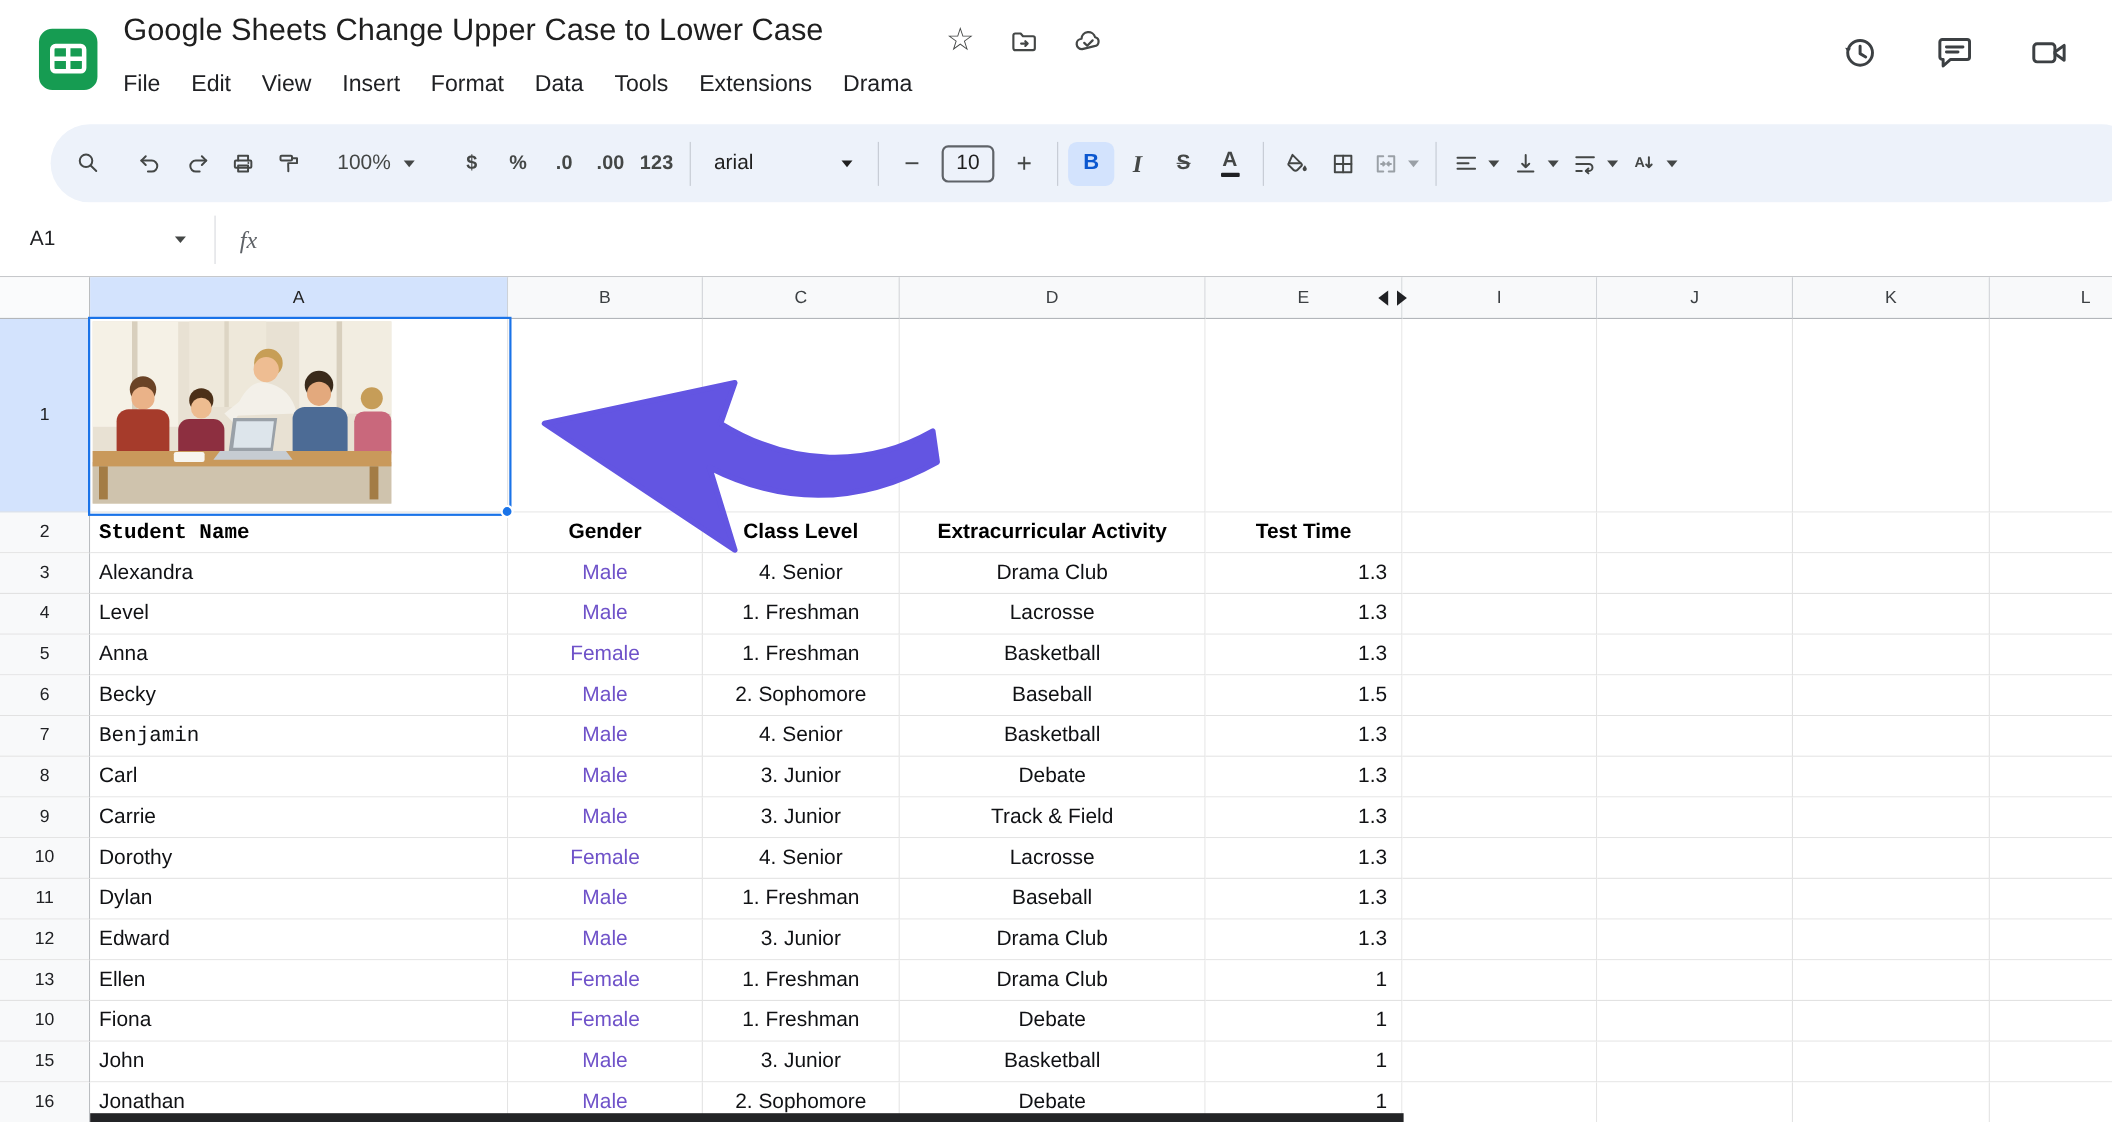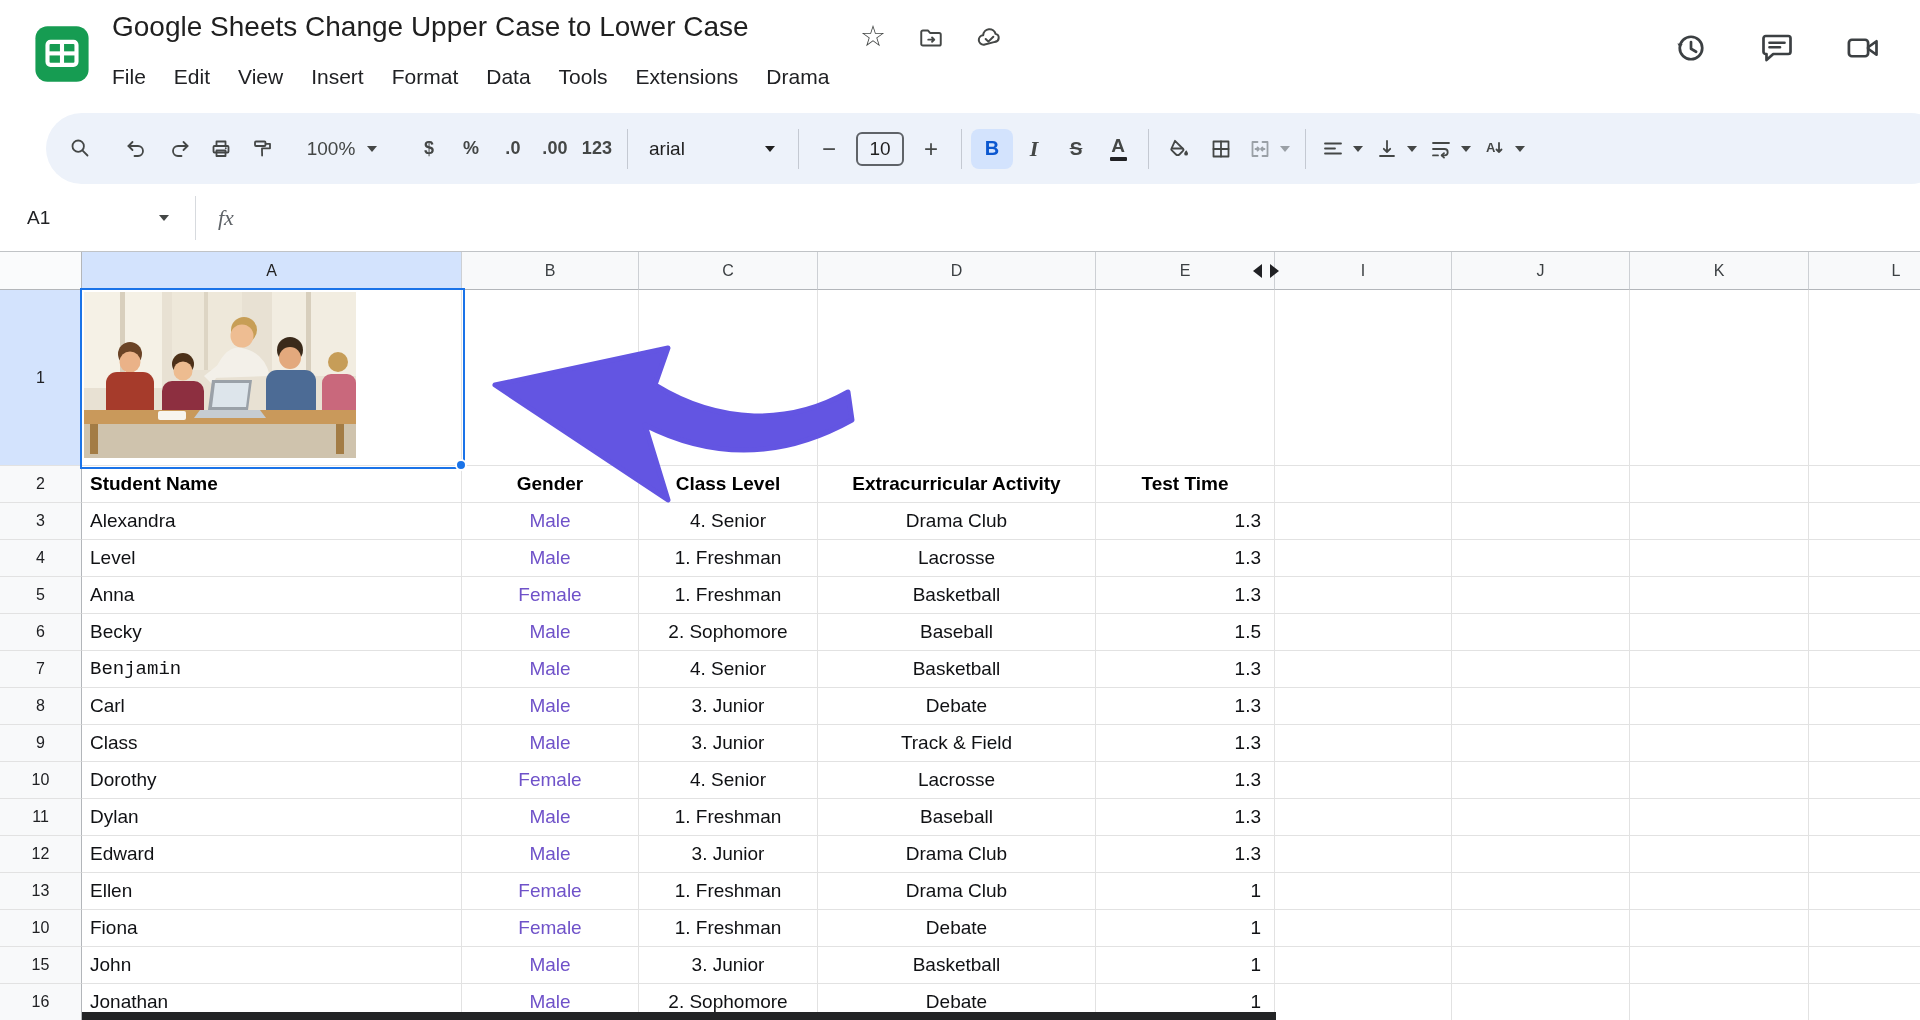--- a/index.html
+++ b/index.html
@@ -319,21 +319,21 @@
         <div class="cell" style="width: 179px;"></div>
         <div class="cell" style="width: 177px;"></div>
         <div class="cell" style="width: 178px;"></div>
         <div class="cell" style="width: 179px;"></div>
         <div class="cell" style="width: 175px;"></div>
       </div>
 
     <div id="rows">
         <div class="grow">
           <div class="row-num">2</div>
-          <div class="cell l b" style="width: 380px;">Student Name</div>
+          <div class="cell l b" style="width: 380px; font-family: Liberation Mono, monospace;">Student Name</div>
           <div class="cell c b" style="width: 177px;">Gender</div>
           <div class="cell c b" style="width: 179px;">Class Level</div>
           <div class="cell c b" style="width: 278px;">Extracurricular Activity</div>
           <div class="cell c b" style="width: 179px;">Test Time</div>
           <div class="cell" style="width: 177px;"></div>
           <div class="cell" style="width: 178px;"></div>
           <div class="cell" style="width: 179px;"></div>
           <div class="cell" style="width: 175px;"></div>
         </div>
         <div class="grow">
@@ -403,21 +403,21 @@
           <div class="cell c" style="width: 179px;">3. Junior</div>
           <div class="cell c" style="width: 278px;">Debate</div>
           <div class="cell r" style="width: 179px;">1.3</div>
           <div class="cell" style="width: 177px;"></div>
           <div class="cell" style="width: 178px;"></div>
           <div class="cell" style="width: 179px;"></div>
           <div class="cell" style="width: 175px;"></div>
         </div>
         <div class="grow">
           <div class="row-num">9</div>
-          <div class="cell l" style="width: 380px;">Class</div>
+          <div class="cell l" style="width: 380px;">Carrie</div>
           <div class="cell c purple" style="width: 177px;">Male</div>
           <div class="cell c" style="width: 179px;">3. Junior</div>
           <div class="cell c" style="width: 278px;">Track &amp; Field</div>
           <div class="cell r" style="width: 179px;">1.3</div>
           <div class="cell" style="width: 177px;"></div>
           <div class="cell" style="width: 178px;"></div>
           <div class="cell" style="width: 179px;"></div>
           <div class="cell" style="width: 175px;"></div>
         </div>
         <div class="grow">

